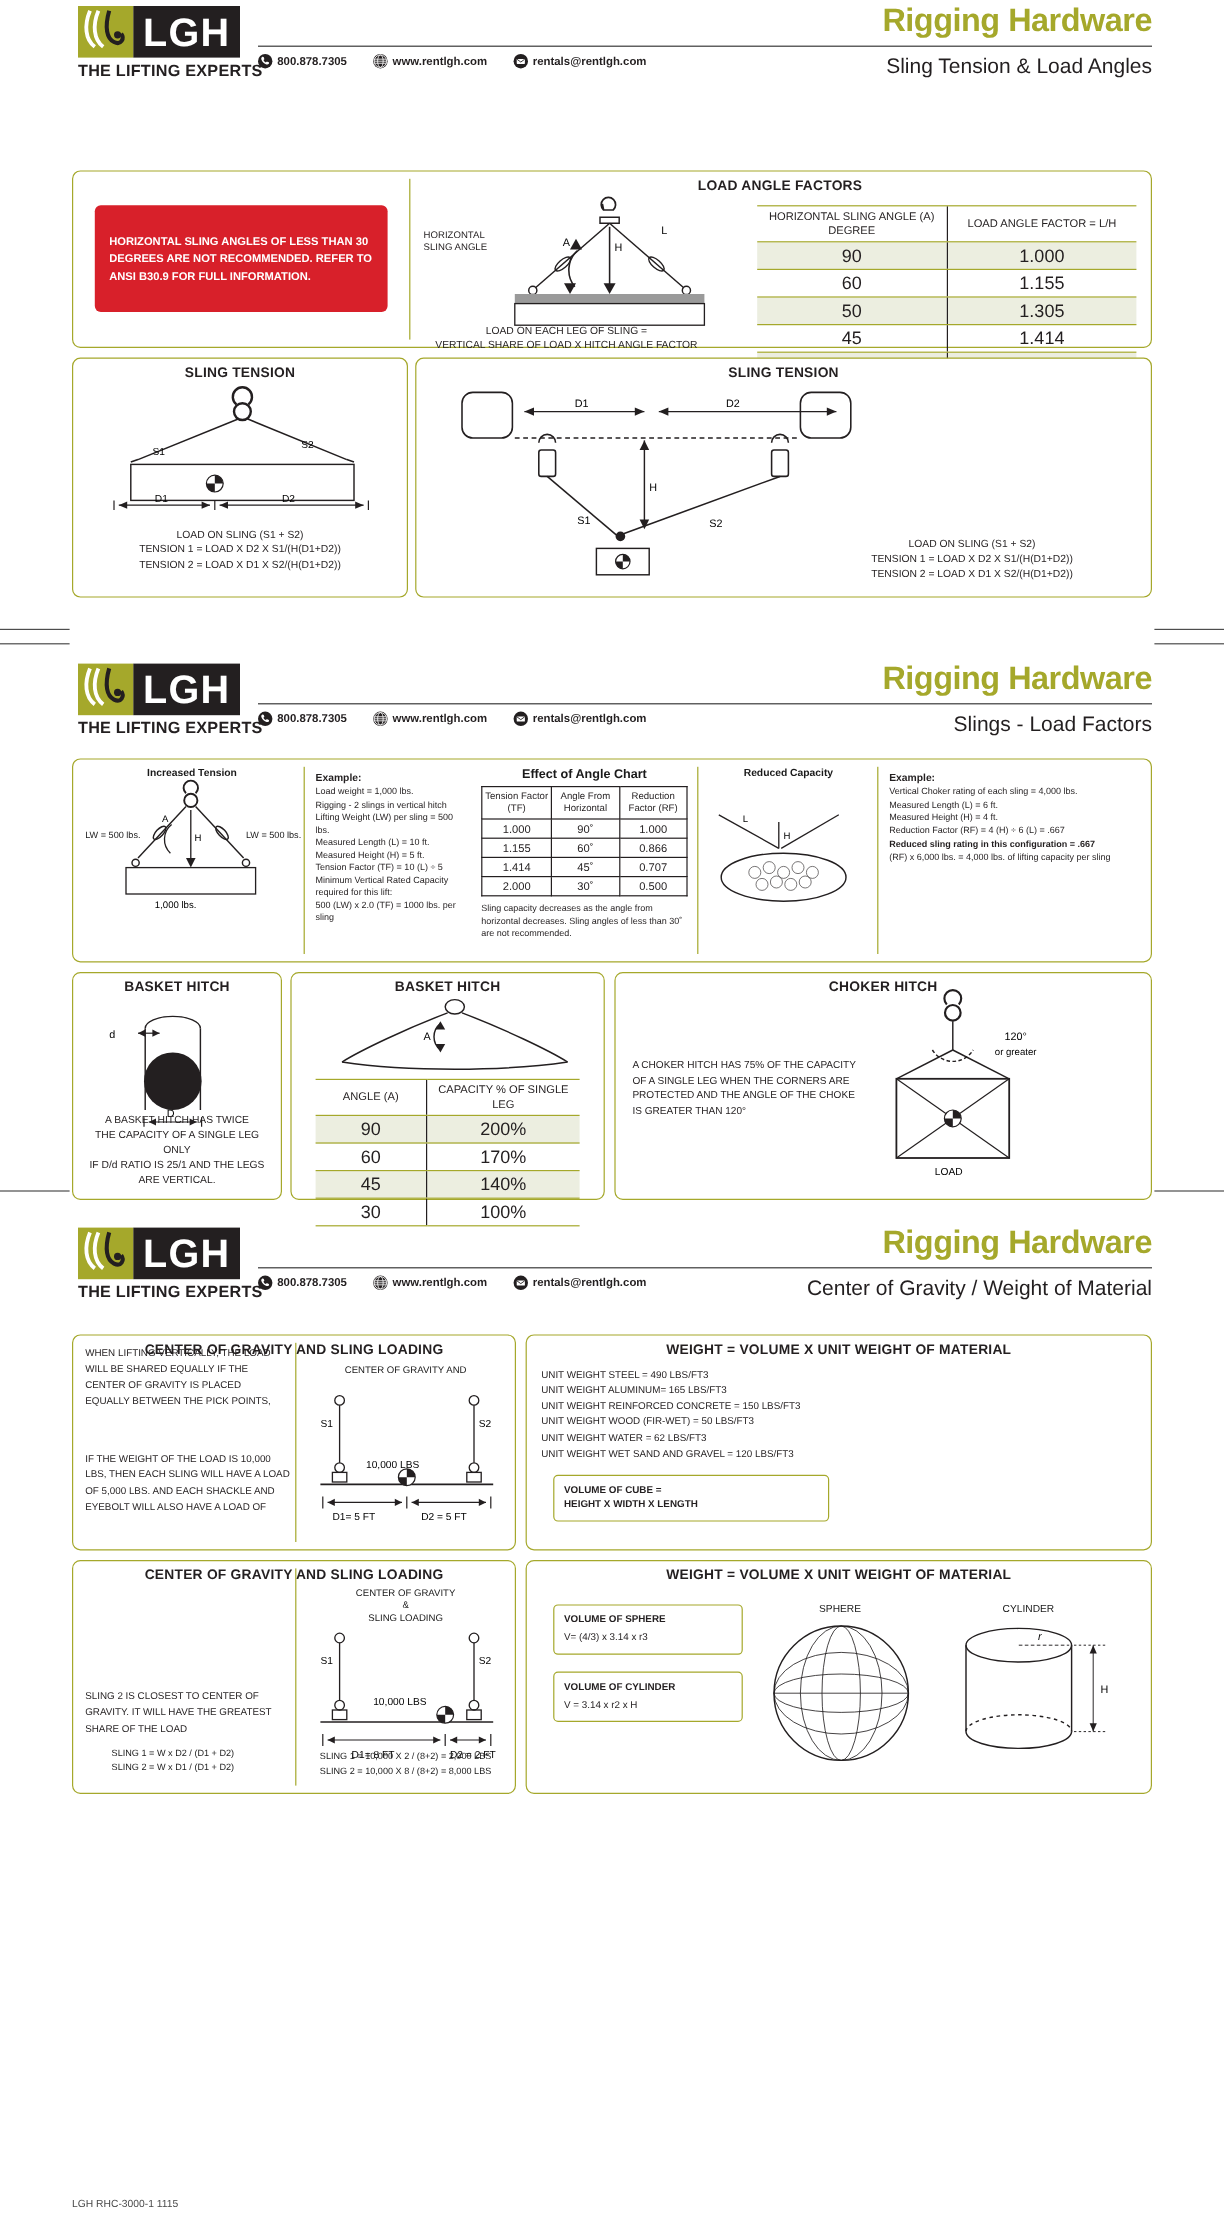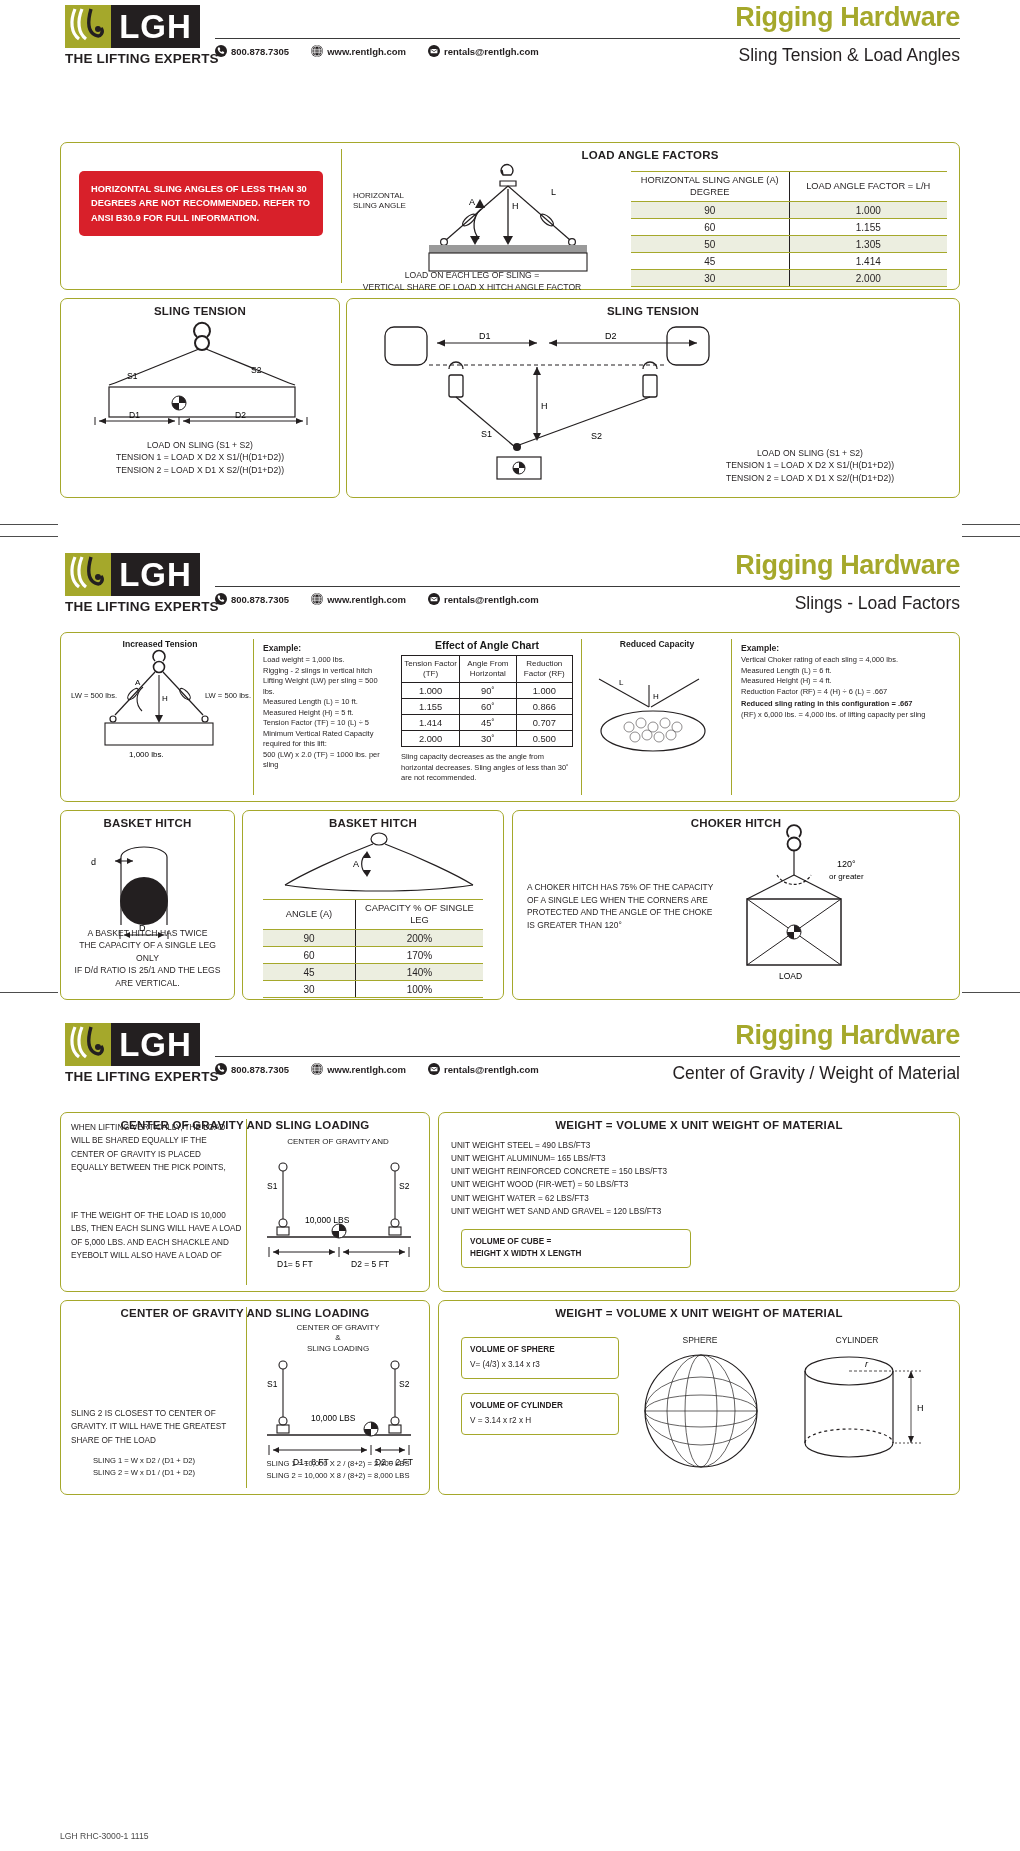--- a/index.html
+++ b/index.html
@@ -40,31 +40,31 @@
   .hdr-sub { position:absolute; right:0; top:45px; font-size:17.5px; color:#231f20; }
 
   
   .box { border:1.6px solid #a5a82b; border-radius:7px; background:#fff; position:relative; }
   .boxtitle { text-align:center; font-size:11.5px; font-weight:bold;
      letter-spacing:.2px; padding-top:6px; color:#231f20; }
   .vdiv { position:absolute; top:6px; bottom:6px; width:0;
      border-left:1.6px solid #a5a82b; }
 
   .warn { background:#d8202a; color:#fff; border-radius:5px;
-     font-size:9.3px; font-weight:bold; line-height:1.55; padding:11px 12px; }
+     font-size:9.3px; font-weight:bold; line-height:1.55; padding:23px 12px; }
 
   
   table.lgh { border-collapse:collapse; width:100%; font-size:9.3px; }
   table.lgh th, table.lgh td { text-align:center; color:#231f20; }
   table.lgh th { font-weight:normal; padding:3px 2px; line-height:1.25;
      border-top:1.8px solid #a5a82b; border-bottom:1.8px solid #a5a82b; }
   table.lgh td { padding:2.5px 2px; border-bottom:1.2px solid #a5a82b; }
   table.lgh tr.alt td { background:#eceee0; }
   table.lgh .vsep { border-left:1.4px solid #231f20; }
-  table.lgh td.big, table.lgh th.big { font-size:10px; }
+  table.lgh td.big, table.lgh th.big { font-size:15px; }
 
   .cap { font-size:8.6px; text-align:center; line-height:1.45; color:#231f20; }
   .lbl { font-size:8px; color:#231f20; }
   .lbl-b { font-size:8.6px; font-weight:bold; color:#231f20; }
   .txt { font-size:8.1px; line-height:1.42; color:#231f20; }
   .txt-s { font-size:7.5px; line-height:1.4; color:#231f20; }
   .up { font-size:8.2px; line-height:1.62; color:#231f20; }
 
   .sep { position:absolute; height:0; border-top:1.2px solid #4d4d4d; }
   .fbox { border:1.4px solid #a5a82b; border-radius:4px; padding:6px 8px;

